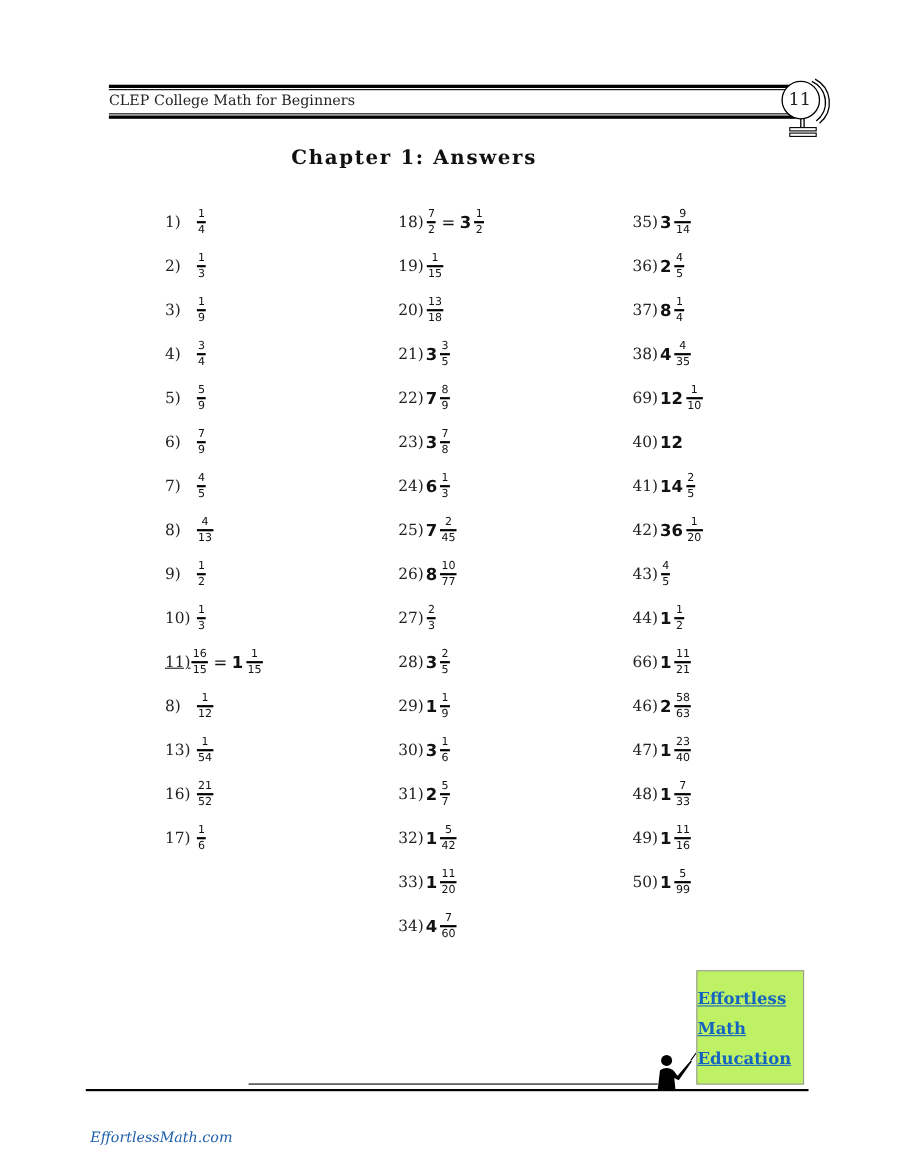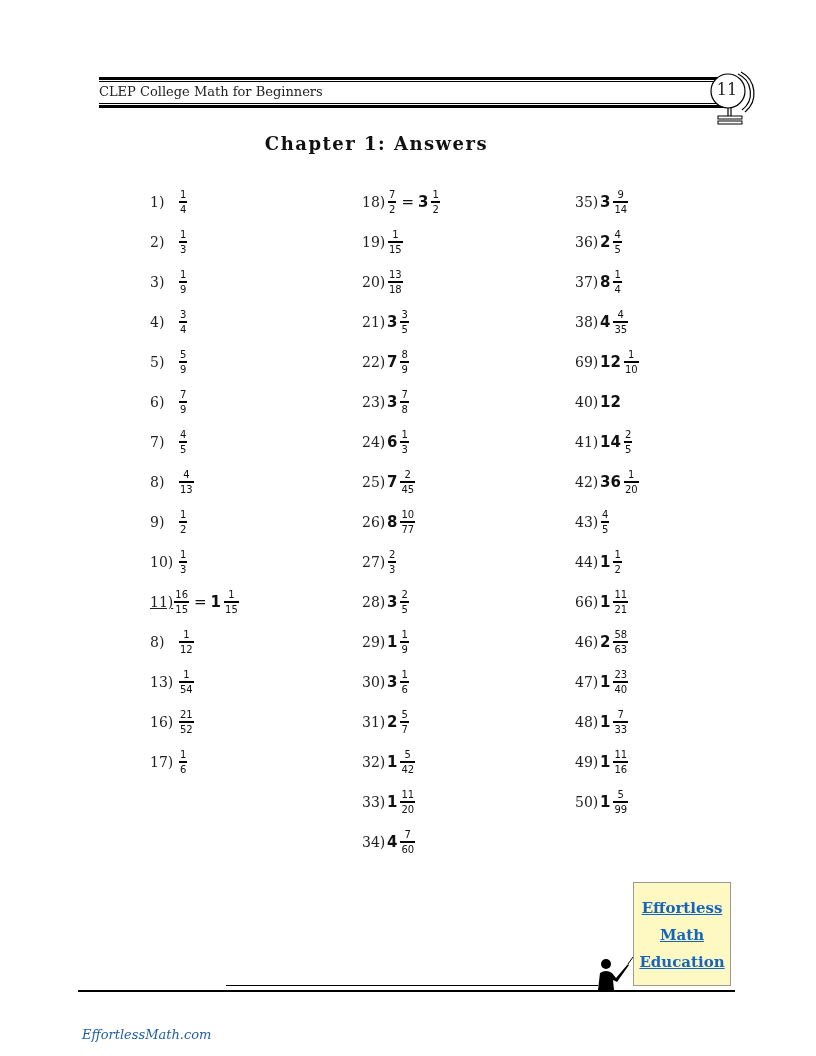--- a/index.html
+++ b/index.html
@@ -31,21 +31,21 @@
   .frac .n { padding:0 1px 1px 1px; }
   .frac .d { border-top:2px solid #000; padding:1px 1px 0 1px; }
   .eq { font-family:"DejaVu Sans", sans-serif; font-size:15px; margin:0 4px; }
   .plain { font-family:"DejaVu Sans", sans-serif; font-size:15px; font-weight:bold; }
 
   
   .footer-url { position:absolute; left:82px; top:1027px; font-size:13px; font-style:italic; color:#1f5fa8; font-family:"DejaVu Serif", serif; }
   .footer-line-thin { position:absolute; left:226px; top:985px; width:372px; height:1px; background:#000; }
   .footer-line-thick { position:absolute; left:78px; top:990px; width:657px; height:2px; background:#000; }
   .teacher { position:absolute; left:594px; top:954px; width:40px; height:36px; }
-  .brand-box { position:absolute; left:633px; top:882px; width:96px; height:102px; border:1px solid #999; background:#fef9c3; text-align:center; }
+  .brand-box { position:absolute; left:633px; top:882px; width:96px; height:102px; border:1px solid #999; background:#bef264; }
   .brand-box span { display:block; color:#1565c0; text-decoration:underline; font-weight:bold; font-size:15px; line-height:27px; font-family:"DejaVu Serif", serif; }
   .brand-box span:first-child { margin-top:12px; }
 </style>
 </head>
 <body>
 
 <div class="hdr-line hdr-top1"></div>
 <div class="hdr-line hdr-top2"></div>
 <div class="hdr-title">CLEP College Math for Beginners</div>
 <div class="hdr-line hdr-bot1"></div>

